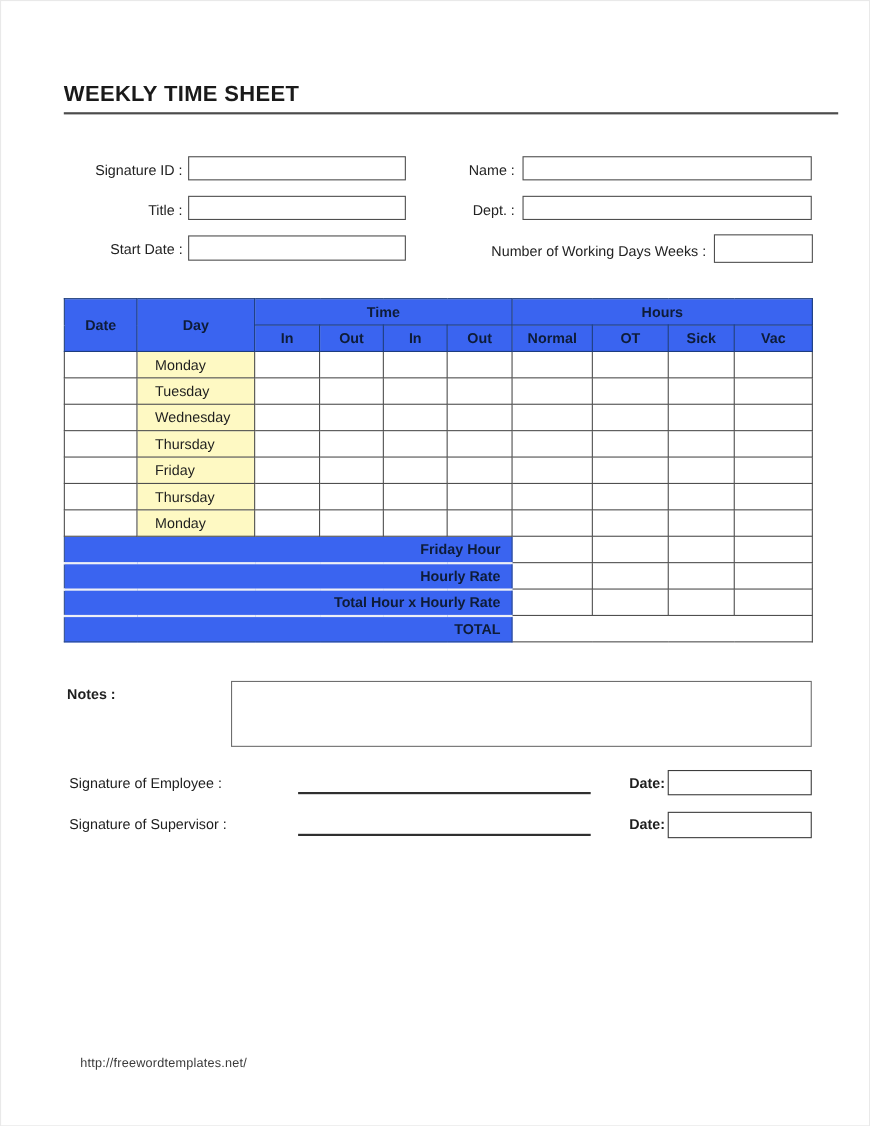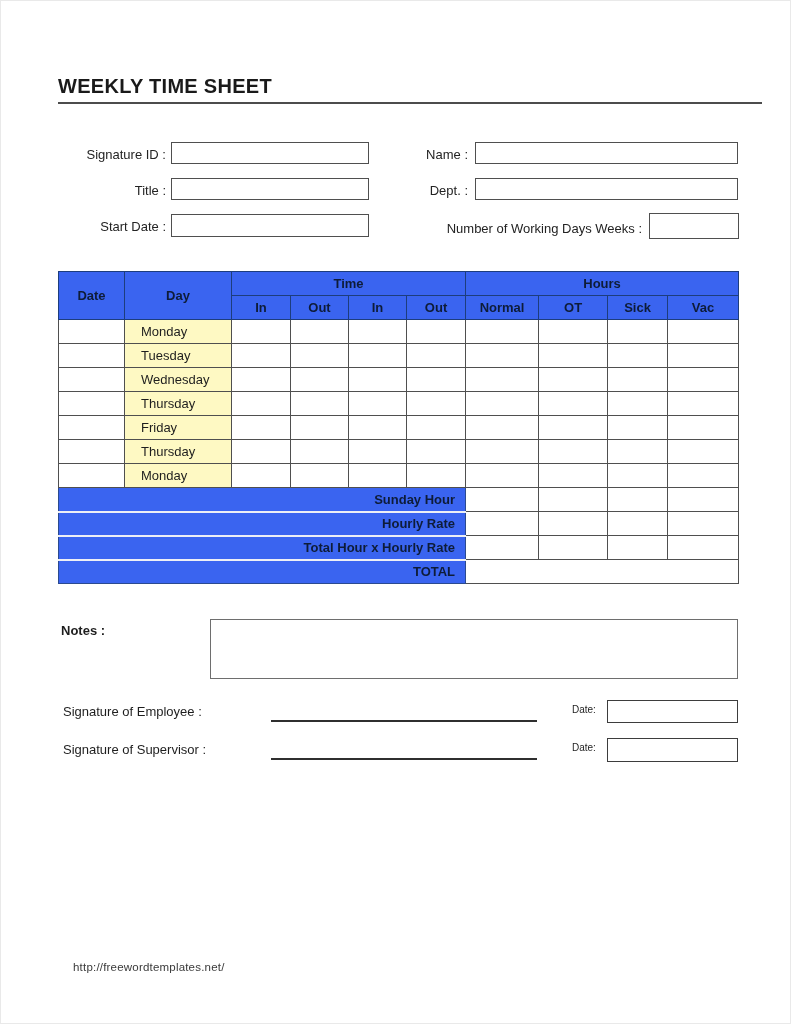--- a/index.html
+++ b/index.html
@@ -54,21 +54,21 @@
   .notes-label { left:60px; top:622px; font-size:13px; font-weight:600; }
   .notes-box { left:209px; top:618px; width:528px; height:60px; border:1px solid #6e6e6e; background:#fff; }
 
   
   .sig-label { font-size:13px; font-weight:400; color:#1e1e1e; white-space:nowrap; }
   .sig-emp   { left:62px; top:703px; }
   .sig-sup   { left:62px; top:741px; }
   .sig-line  { height:0; border-bottom:2px solid #2f2f2f; width:266px; left:270px; }
   .line-emp  { top:719px; }
   .line-sup  { top:757px; }
-  .date-label{ font-size:10px; font-weight:400; }
+  .date-label{ font-size:13px; font-weight:700; }
   .dlbl-emp  { left:571px; top:703px; }
   .dlbl-sup  { left:571px; top:741px; }
   .dbox      { width:131px; border:1px solid #3d3d3d; background:#fff; }
   .dbox-emp  { left:606px; top:699px; height:23px; }
   .dbox-sup  { left:606px; top:737px; height:24px; }
 
   
   .footer-url { left:72px; top:960px; font-size:11.5px; color:#3a3a3a; letter-spacing:.2px; }
 </style>
 </head>
@@ -204,21 +204,21 @@
           <td class="c"></td>
             <td class="c"></td>
           <td class="c"></td>
             <td class="c"></td>
           <td class="c"></td>
             <td class="c"></td>
           <td class="c"></td>
             <td class="c"></td>
         </tr>
         <tr>
-          <td class="sum" colspan="6">Sunday Hour</td>
+          <td class="sum" colspan="6">Friday Hour</td>
           <td class="c"></td>
             <td class="c"></td>
           <td class="c"></td>
             <td class="c"></td>
         </tr>
         <tr class="sep">
           <td class="sum" colspan="6">Hourly Rate</td>
           <td class="c"></td>
             <td class="c"></td>
           <td class="c"></td>

